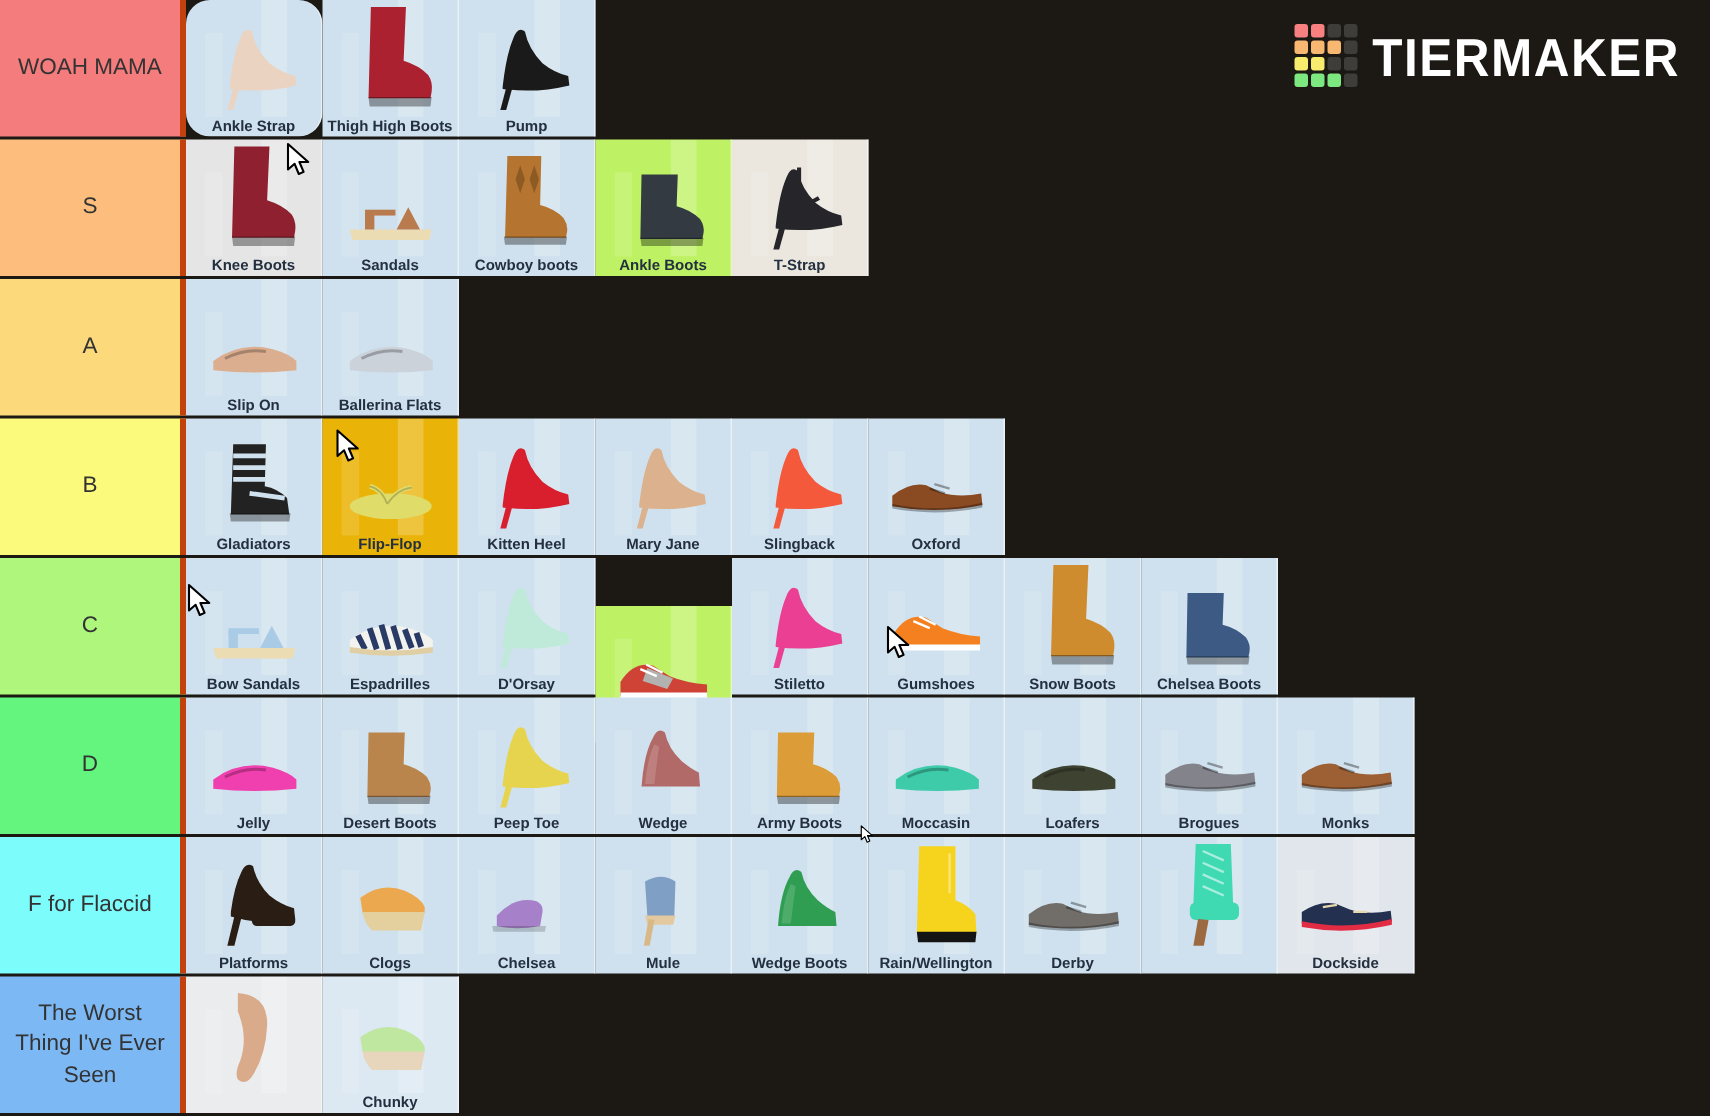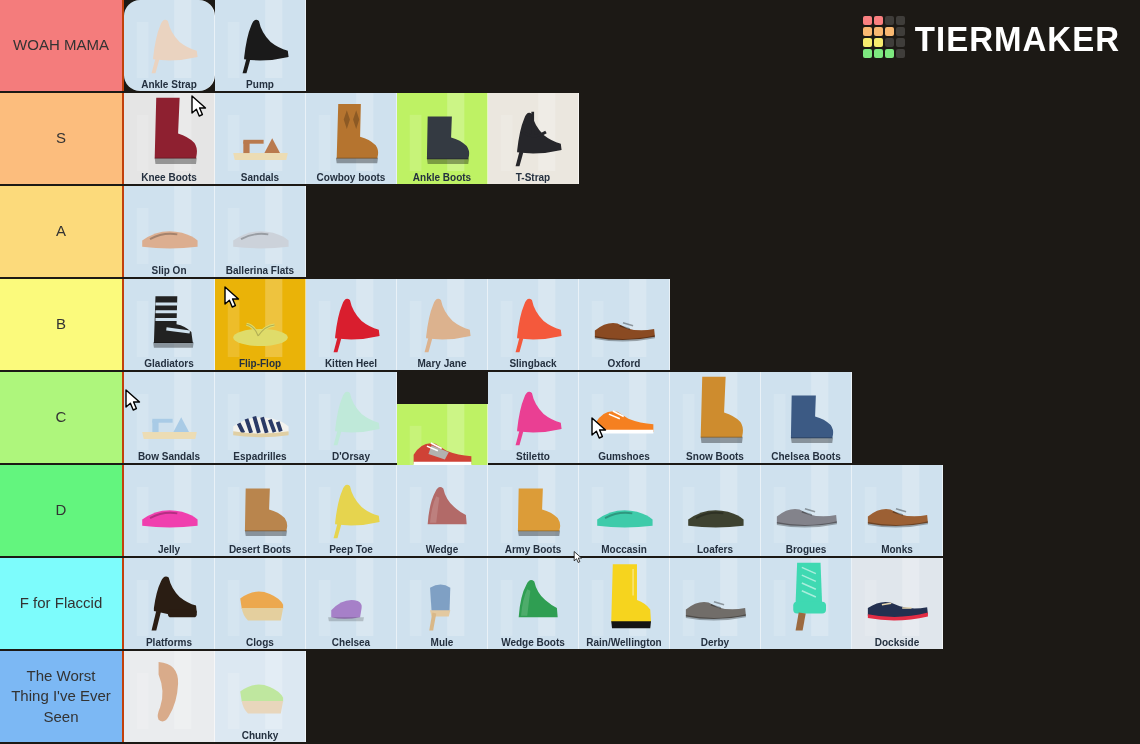--- a/index.html
+++ b/index.html
@@ -10,21 +10,21 @@
     position:relative;
   }
   #app{position:absolute;inset:0;}
   #board{position:absolute;top:0;left:0;width:1140px;}
   .row{display:flex;height:91px;margin-bottom:2px;}
   .tier-label{
     width:124px;min-width:124px;height:91px;
     display:flex;align-items:center;justify-content:center;text-align:center;
     font-size:15px;color:#333;line-height:1.35;
     padding:0 8px;box-sizing:border-box;
-    border-right:2px solid #c2410c;
+    border-right:4px solid #c2410c;
   }
   .cells{display:flex;}
   .cell{
     width:91px;min-width:91px;height:91px;position:relative;
     box-sizing:border-box;border-right:1px solid rgba(255,255,255,0.55);
     overflow:hidden;
   }
   .cell svg.shoe{display:block;width:91px;height:78px;}
   .cell-label{
     position:absolute;bottom:1px;left:0;right:0;
@@ -56,20 +56,29 @@
         <div class="tier-label" style="background: rgb(244, 124, 124);">WOAH MAMA</div>
         <div class="cells">
           <div class="cell" style="background: rgb(207, 225, 238); border-radius: 16px;">
             <svg viewBox="0 0 100 100" class="shoe">
               <rect x="56" y="0" width="22" height="100" fill="#ffffff" opacity="0.22"></rect>
               <rect x="8" y="28" width="15" height="100" fill="#ffffff" opacity="0.14"></rect>
               <path fill="#ead3c0" d="M29 74 Q32 47 38 33 Q42 22 48 27 Q51 42 63 54 Q73 62 85 65 L86 73 Q57 80 29 76 Z"></path>
               <path fill="#ead3c0" d="M32 75 L27 94 L32 94 L37 76 Z"></path>
             </svg>
             <div class="cell-label">Ankle Strap</div>
+          </div>
+          <div class="cell" style="background: rgb(207, 225, 238);">
+            <svg viewBox="0 0 100 100" class="shoe">
+              <rect x="56" y="0" width="22" height="100" fill="#ffffff" opacity="0.22"></rect>
+              <rect x="8" y="28" width="15" height="100" fill="#ffffff" opacity="0.14"></rect>
+              <path fill="#ab2130" d="M33 6 H63 L61 52 Q74 56 82 64 Q86 70 85 78 L84 84 H31 Z"></path>
+              <path fill="#000" opacity="0.35" d="M31 83 H85 L84 91 H32 Z"></path>
+            </svg>
+            <div class="cell-label">Thigh High Boots</div>
           </div>
           <div class="cell" style="background: rgb(207, 225, 238);">
             <svg viewBox="0 0 100 100" class="shoe">
               <rect x="56" y="0" width="22" height="100" fill="#ffffff" opacity="0.22"></rect>
               <rect x="8" y="28" width="15" height="100" fill="#ffffff" opacity="0.14"></rect>
               <path fill="#1a1a1a" d="M29 74 Q32 47 38 33 Q42 22 48 27 Q51 42 63 54 Q73 62 85 65 L86 73 Q57 80 29 76 Z"></path>
               <path fill="#1a1a1a" d="M32 75 L27 94 L32 94 L37 76 Z"></path>
             </svg>
             <div class="cell-label">Pump</div>
           </div>

